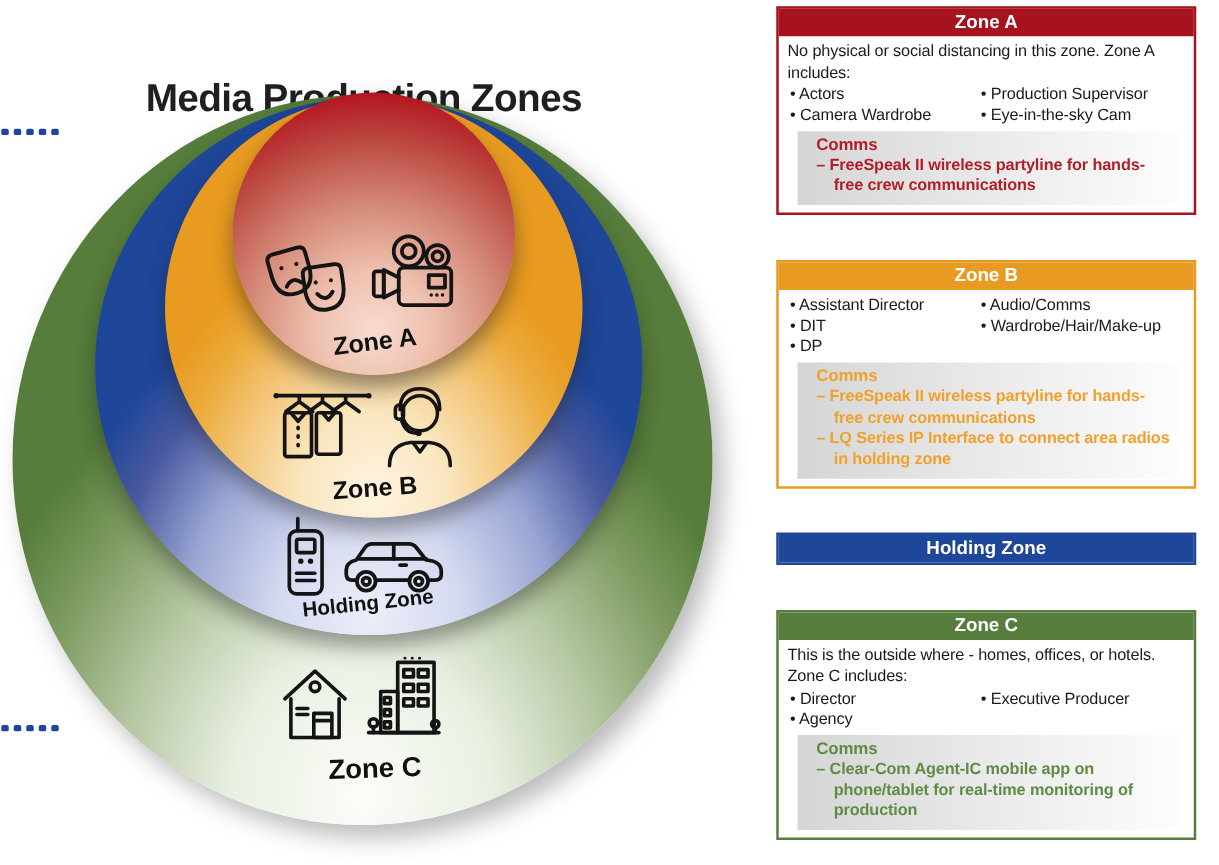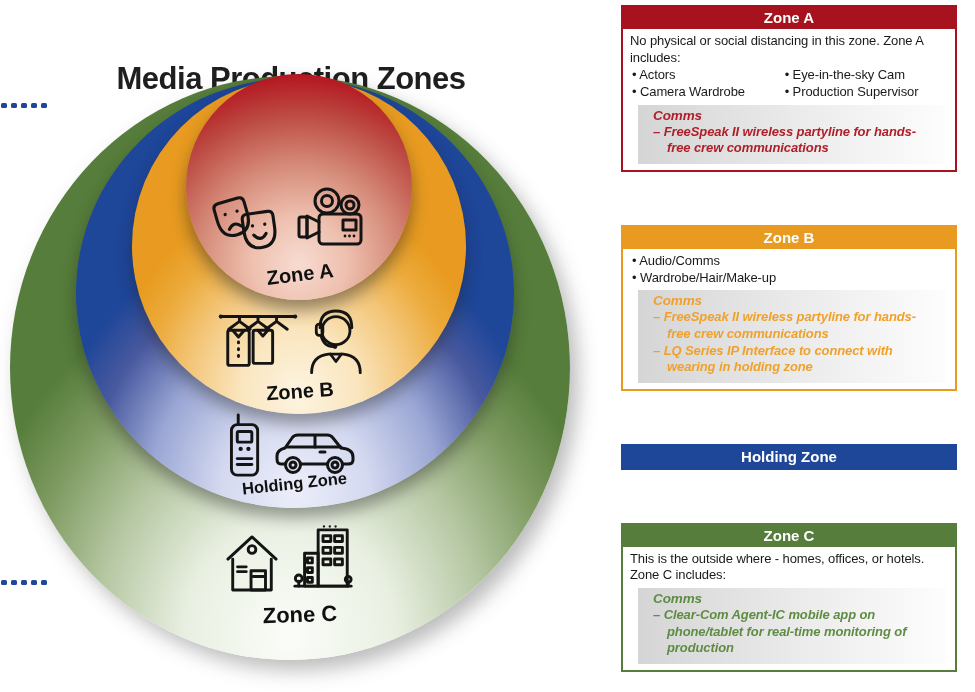--- a/index.html
+++ b/index.html
@@ -51,21 +51,21 @@
   .panel{border:2px solid var(--c);background:#fff;box-sizing:border-box;width:100%;}
   .panel-header{background:var(--c);color:#fff;font-weight:bold;font-size:15px;
                 text-align:center;padding:2px 0 3px;}
   .panel-body{padding:4px 7px 6px;font-size:13px;line-height:1.28;letter-spacing:-0.1px;}
   .intro{margin:0 16px 1px 0;}
   .cols{display:flex;}
   .c1{width:48%;}.c2{width:52%;}
   .bullet{padding-left:12px;text-indent:-10px;}
   .bullet::before{content:"• ";}
   .comms{margin:4px 2px 0 8px;padding:2px 8px 7px 15px;
-         background:linear-gradient(90deg,#d5d5d5 0%,#ececec 55%,#fdfdfd 100%);font-style:italic;}
+         background:linear-gradient(90deg,#d5d5d5 0%,#ececec 55%,#fdfdfd 100%);}
   .comms-title{font-weight:bold;color:var(--cc);font-size:13.5px;}
   .comms-item{color:var(--cc);font-weight:bold;padding-left:14px;text-indent:-14px;}
   .comms-item::before{content:"– ";}
   .panel-a{--c:#a6121d;--cc:#b01e28;}
   .panel-b{--c:#e89b20;--cc:#f0a12c;}
   .panel-h{--c:#1e4699;--cc:#1e4699;}
   .panel-c{--c:#567d3b;--cc:#5f8c44;}
 </style>
 </head>
 <body>
@@ -222,56 +222,70 @@
   <section class="panel panel-a">
     <header class="panel-header">Zone A</header>
     <div class="panel-body">
       <p class="intro">No physical or social distancing in this zone. Zone A includes:</p>
       <div class="cols">
         <div class="c1">
           <div class="bullet">Actors</div>
           <div class="bullet">Camera Wardrobe</div>
         </div>
         <div class="c2">
+          <div class="bullet">Production Supervisor</div>
           <div class="bullet">Eye-in-the-sky Cam</div>
-          <div class="bullet">Production Supervisor</div>
         </div>
       </div>
       <div class="comms">
         <div class="comms-title">Comms</div>
         <div class="comms-item">FreeSpeak II wireless partyline for hands-free crew communications</div>
       </div>
     </div>
   </section>
 
   <section class="panel panel-b">
     <header class="panel-header">Zone B</header>
     <div class="panel-body">
       <div class="cols">
+        <div class="c1">
+          <div class="bullet">Assistant Director</div>
+          <div class="bullet">DIT</div>
+          <div class="bullet">DP</div>
+        </div>
         <div class="c2">
           <div class="bullet">Audio/Comms</div>
           <div class="bullet">Wardrobe/Hair/Make-up</div>
         </div>
       </div>
       <div class="comms">
         <div class="comms-title">Comms</div>
         <div class="comms-item">FreeSpeak II wireless partyline for hands-free crew communications</div>
-        <div class="comms-item">LQ Series IP Interface to connect with wearing in holding zone</div>
+        <div class="comms-item">LQ Series IP Interface to connect area radios in holding zone</div>
       </div>
     </div>
   </section>
 
   <section class="panel panel-h">
     <header class="panel-header">Holding Zone</header>
   </section>
 
   <section class="panel panel-c">
     <header class="panel-header">Zone C</header>
     <div class="panel-body">
       <p class="intro">This is the outside where - homes, offices, or hotels. Zone C includes:</p>
+      <div class="cols">
+        <div class="c1">
+          <div class="bullet">Director</div>
+          <div class="bullet">Agency</div>
+        </div>
+        <div class="c2">
+          <div class="bullet">Executive Producer</div>
+        </div>
+      </div>
       <div class="comms">
         <div class="comms-title">Comms</div>
         <div class="comms-item">Clear-Com Agent-IC mobile app on phone/tablet for real-time monitoring of production</div>
       </div>
     </div>
   </section>
 
 </aside>
 
 </body></html>

